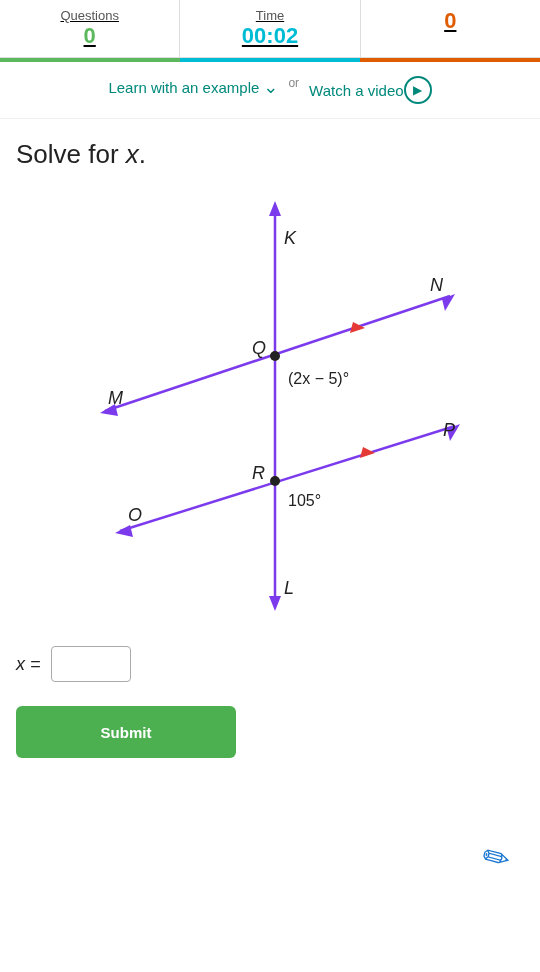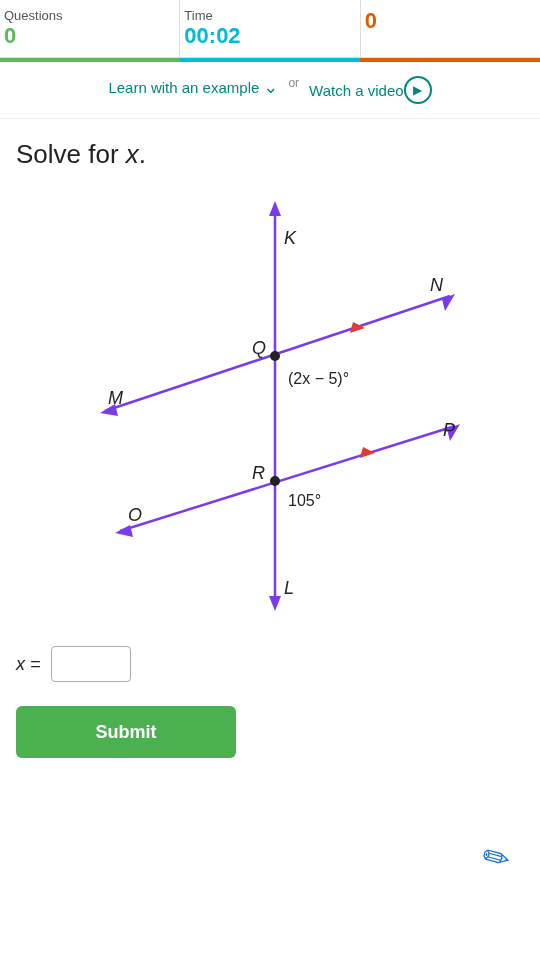--- a/index.html
+++ b/index.html
@@ -11,22 +11,24 @@
       overflow-x: hidden;
     }
 
     
     .stats-bar {
       display: flex;
       border-bottom: 1px solid #ddd;
     }
     .stat-item {
       flex: 1;
+      text-align: center;
       padding: 8px 4px;
       border-right: 1px solid #ddd;
+      text-decoration: underline;
     }
     .stat-item:last-child { border-right: none; }
     .stat-label {
       font-size: 13px;
       color: #555;
     }
     .stat-value {
       font-size: 22px;
       font-weight: bold;
     }
@@ -140,21 +142,21 @@
       padding: 0 16px;
       margin-bottom: 30px;
     }
     .submit-btn {
       background: #4caf50;
       color: #fff;
       border: none;
       border-radius: 6px;
       width: 220px;
       height: 52px;
-      font-size: 18px;
+      font-size: 15px;
       font-weight: 600;
       cursor: pointer;
     }
 
     
     .fab-pencil {
       position: fixed;
       bottom: 90px;
       right: 20px;
       width: 48px;

